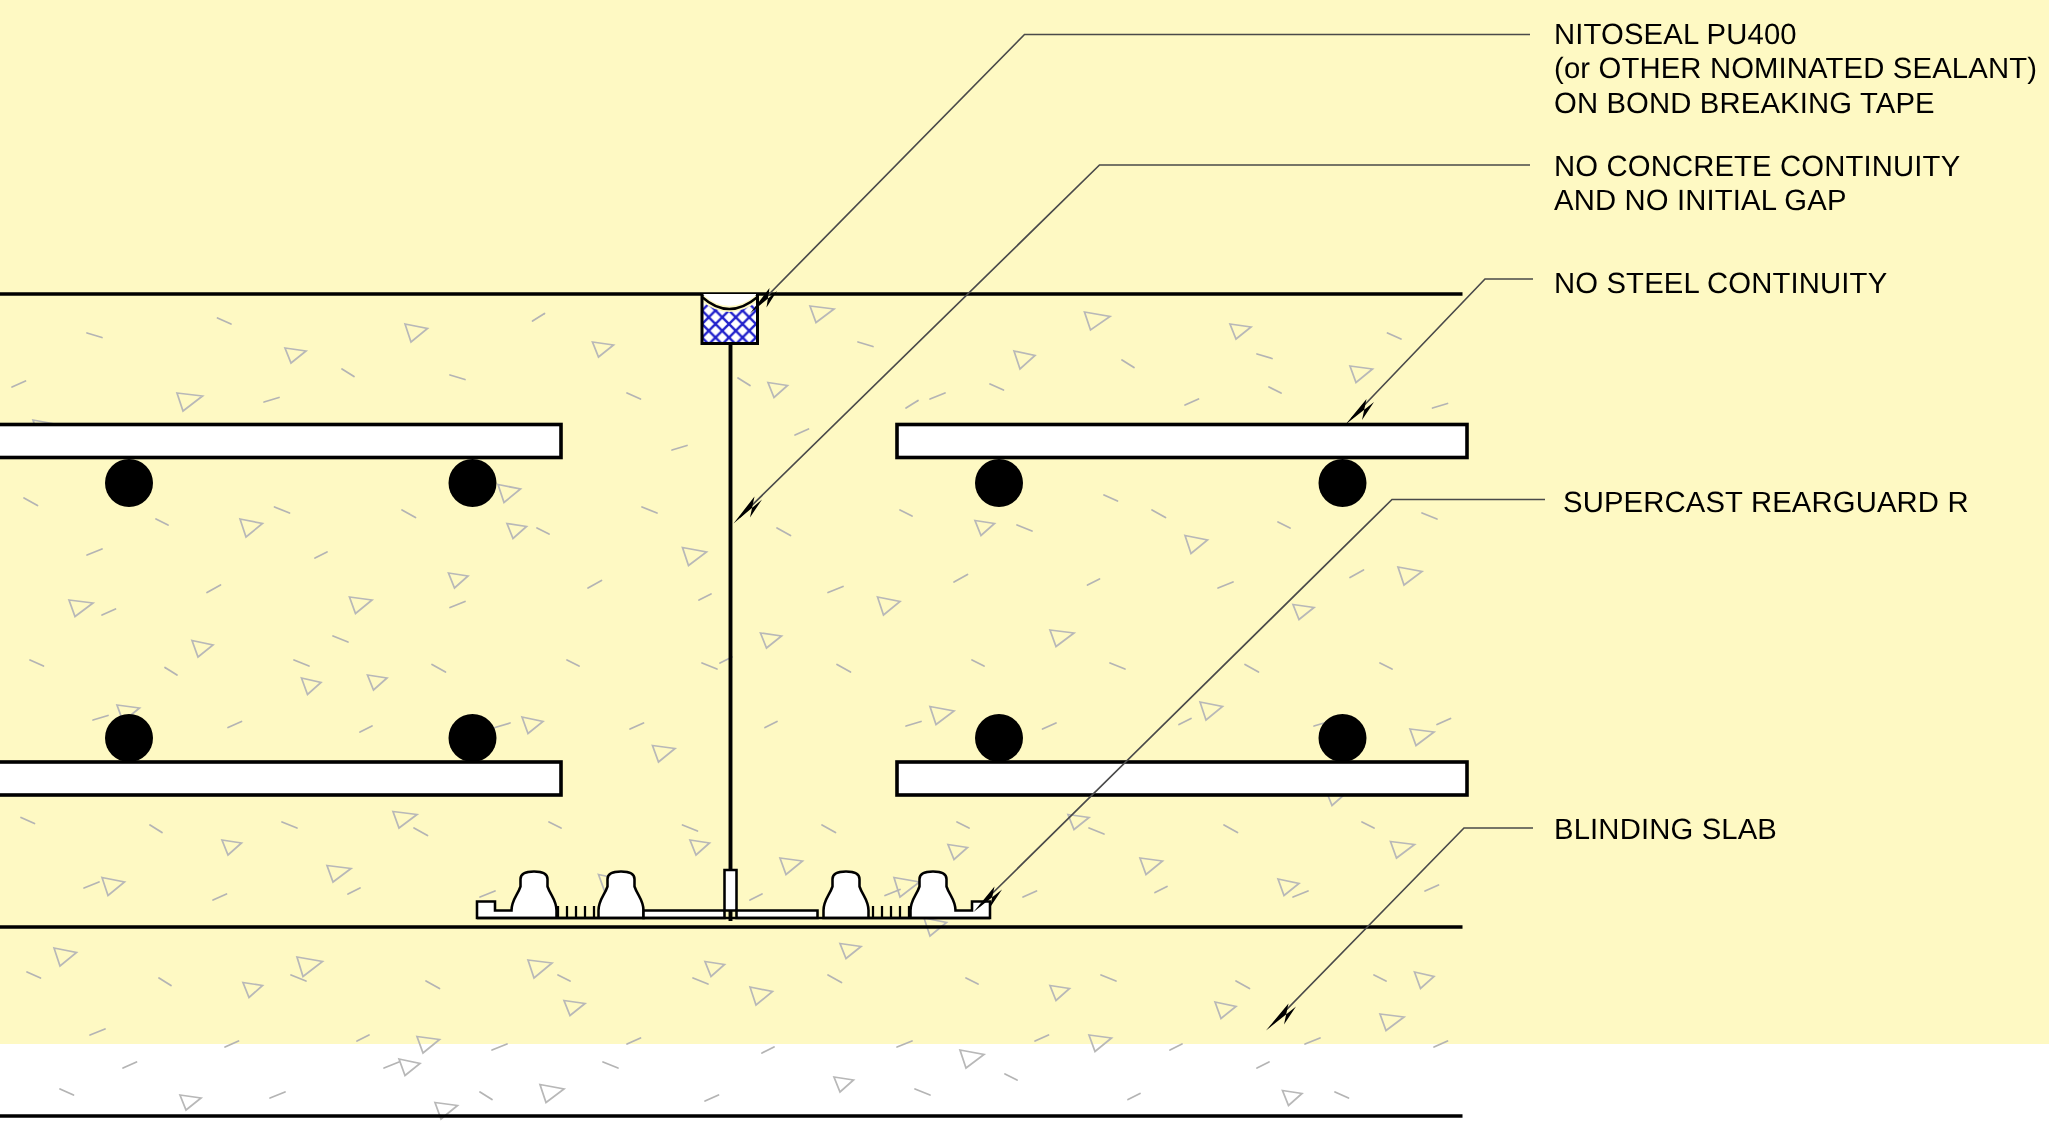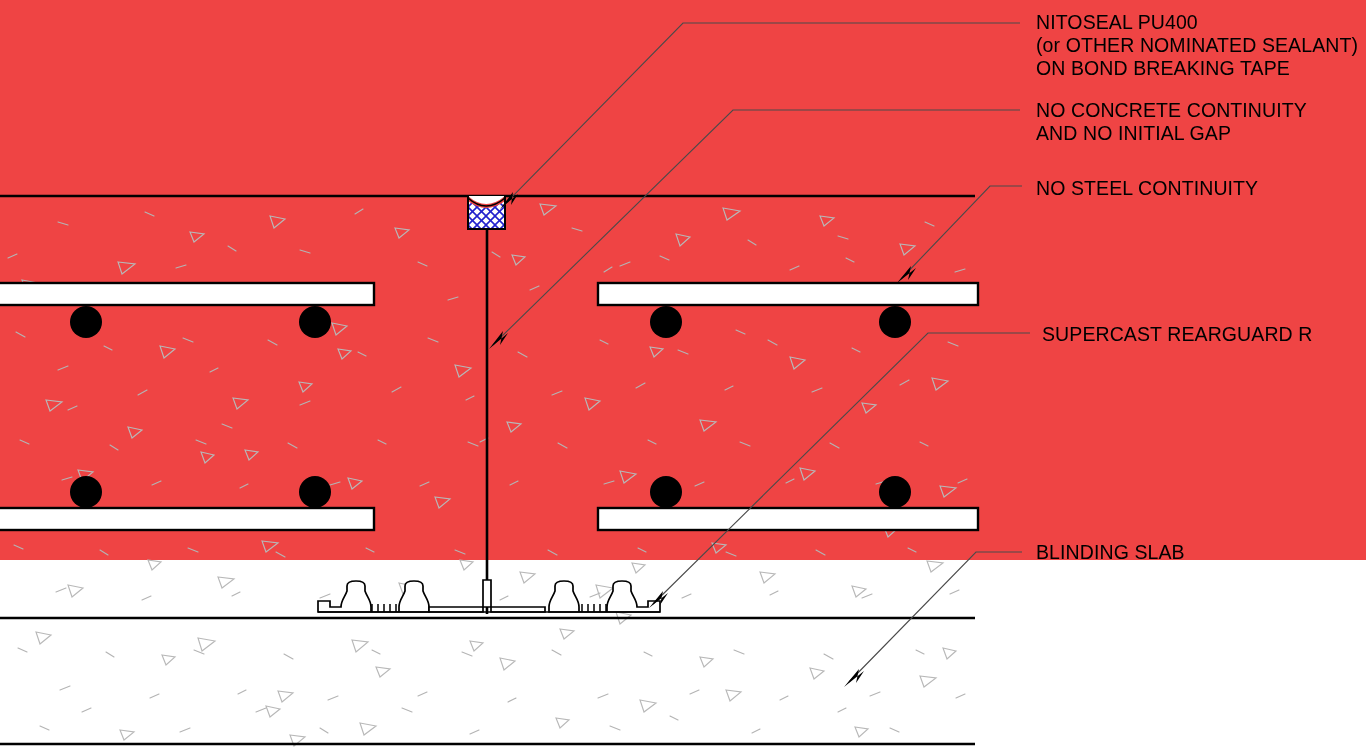--- a/index.html
+++ b/index.html
@@ -10,22 +10,22 @@
   }
   body {
     font-family: "Liberation Sans", sans-serif;
     width: 1366px;
     height: 748px;
     overflow: hidden;
   }
   #drawing-root {
     position: relative;
     width: 1366px;
-    height: 560px;
-    background: #ef4444;
+    height: 696px;
+    background: #fef9c3;
   }
   svg#detail-svg {
     position: absolute;
     top: 0;
     left: 0;
     width: 1366px;
     height: 748px;
     display: block;
   }
   .ann-text {

